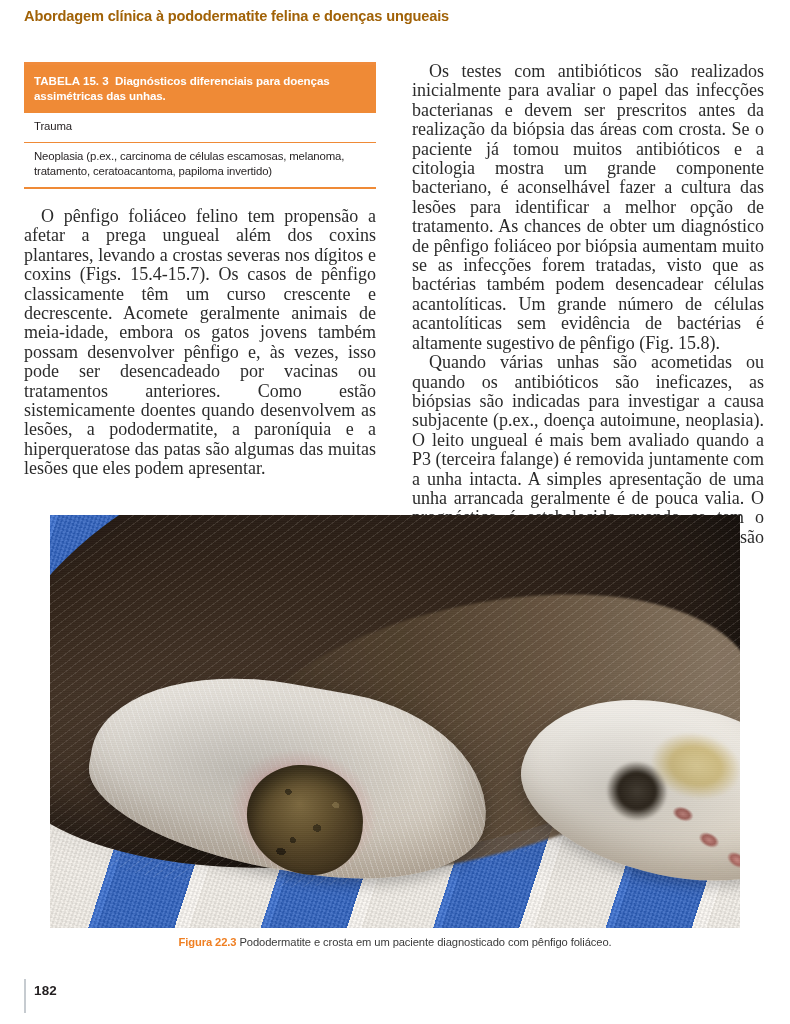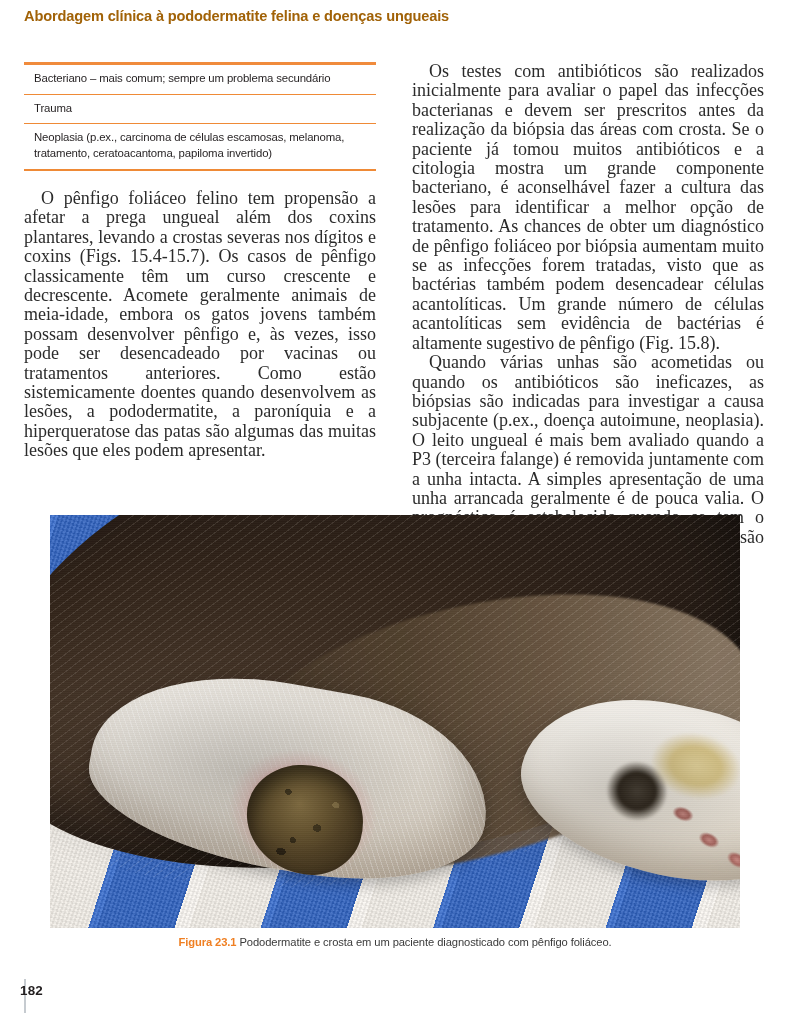--- a/index.html
+++ b/index.html
@@ -282,39 +282,41 @@
 
   
   .folio-rule {
     position: absolute;
     left: 24px; top: 979px;
     width: 1.6px; height: 34px;
     background: #c6cbd0;
   }
   .folio-num {
     position: absolute;
-    left: 20px; top: 983px;
+    left: 34px; top: 983px;
     font-family: "Liberation Sans", "DejaVu Sans", sans-serif;
     font-weight: bold;
     font-size: 13.4px;
     color: #231f20;
     letter-spacing: .2px;
   }
 </style>
 </head>
 <body>
 
 <div class="page">
 
   <div class="running-head">Abordagem clínica à pododermatite felina e doenças ungueais</div>
 
   <div class="col-left">
 
     <div class="tbl">
-      <div class="tbl-row">Bacteriano – mais comum; sempre um problema secundário</div>
+      <div class="tbl-head">
+        <span class="tbl-num">TABELA 15.</span><span class="tbl-num">&nbsp;</span><span class="tbl-num">3</span><span>&nbsp;&nbsp;</span><span class="tbl-title">Diagnósticos diferenciais para doenças assimétricas das unhas.</span>
+      </div>
       <div class="tbl-row">Trauma</div>
       <div class="tbl-row">Neoplasia (p.ex., carcinoma de células escamosas, melanoma, tratamento, ceratoacantoma, papiloma invertido)</div>
     </div>
 
     <p class="body">O pênfigo foliáceo felino tem propensão a afetar a prega ungueal além dos coxins plantares, levando a crostas severas nos dígitos e coxins (Figs. 15.4-15.7). Os casos de pênfigo classicamente têm um curso crescente e decrescente. Acomete geralmente animais de meia-idade, embora os gatos jovens também possam desenvolver pênfigo e, às vezes, isso pode ser desencadeado por vacinas ou tratamentos anteriores. Como estão sistemicamente doentes quando desenvolvem as lesões, a pododermatite, a paroníquia e a hiperqueratose das patas são algumas das muitas lesões que eles podem apresentar.</p>
   </div>
 
   <div class="col-right">
     <p class="body">Os testes com antibióticos são realizados inicialmente para avaliar o papel das infecções bacterianas e devem ser prescritos antes da realização da biópsia das áreas com crosta. Se o paciente já tomou muitos antibióticos e a citologia mostra um grande componente bacteriano, é aconselhável fazer a cultura das lesões para identificar a melhor opção de tratamento. As chances de obter um diagnóstico de pênfigo foliáceo por biópsia aumentam muito se as infecções forem tratadas, visto que as bactérias também podem desencadear células acantolíticas. Um grande número de células acantolíticas sem evidência de bactérias é altamente sugestivo de pênfigo (Fig. 15.8).</p>
     <p class="body">Quando várias unhas são acometidas ou quando os antibióticos são ineficazes, as biópsias são indicadas para investigar a causa subjacente (p.ex., doença autoimune, neoplasia). O leito ungueal é mais bem avaliado quando a P3 (terceira falange) é removida juntamente com a unha intacta. A simples apresentação de uma unha arrancada geralmente é de pouca valia. O prognóstico é estabelecido quando se tem o diagnóstico específico. Os tratamentos são geralmente prolongados (6 meses ou mais).</p>
@@ -340,20 +342,20 @@
       <div class="claw" style="left:622px; top:292px; transform:rotate(20deg);"></div>
       <div class="claw" style="left:648px; top:318px; transform:rotate(26deg);"></div>
       <div class="claw" style="left:676px; top:338px; transform:rotate(32deg);"></div>
 
       <div class="shadow-soft"></div>
       <div class="photo-grain"></div>
     </div>
   </div>
 
   <div class="caption">
-    <span class="cap-label">Figura 23.1</span>
+    <span class="cap-label">Figura 22.3</span>
     <span>Pododermatite e crosta em um paciente diagnosticado com pênfigo foliáceo.</span>
   </div>
 
   <div class="folio-rule"></div>
   <div class="folio-num">182</div>
 
 </div>
 
 </body></html>

